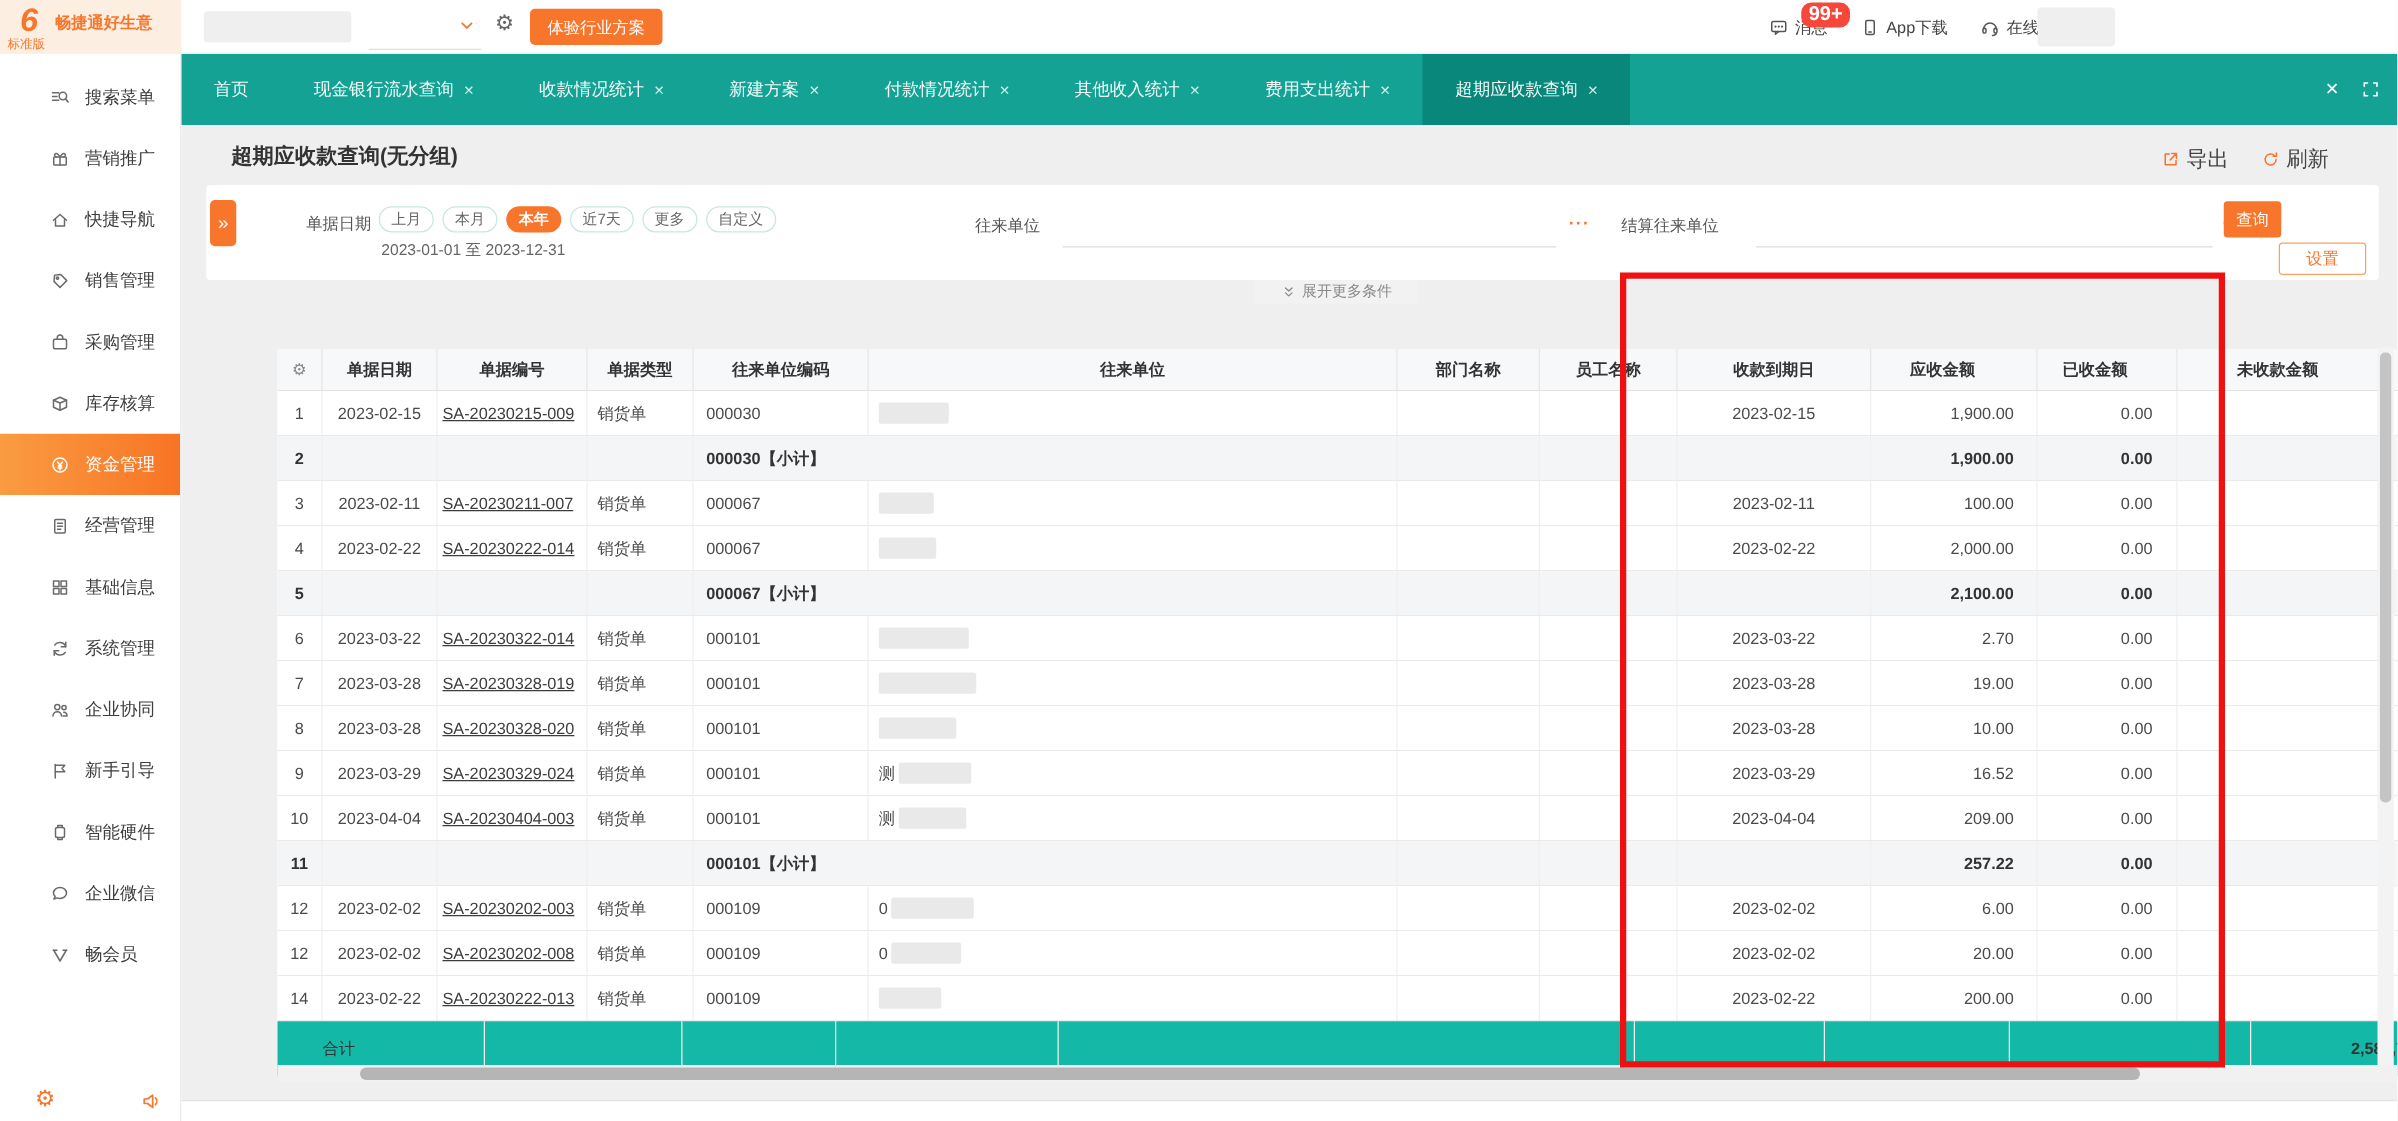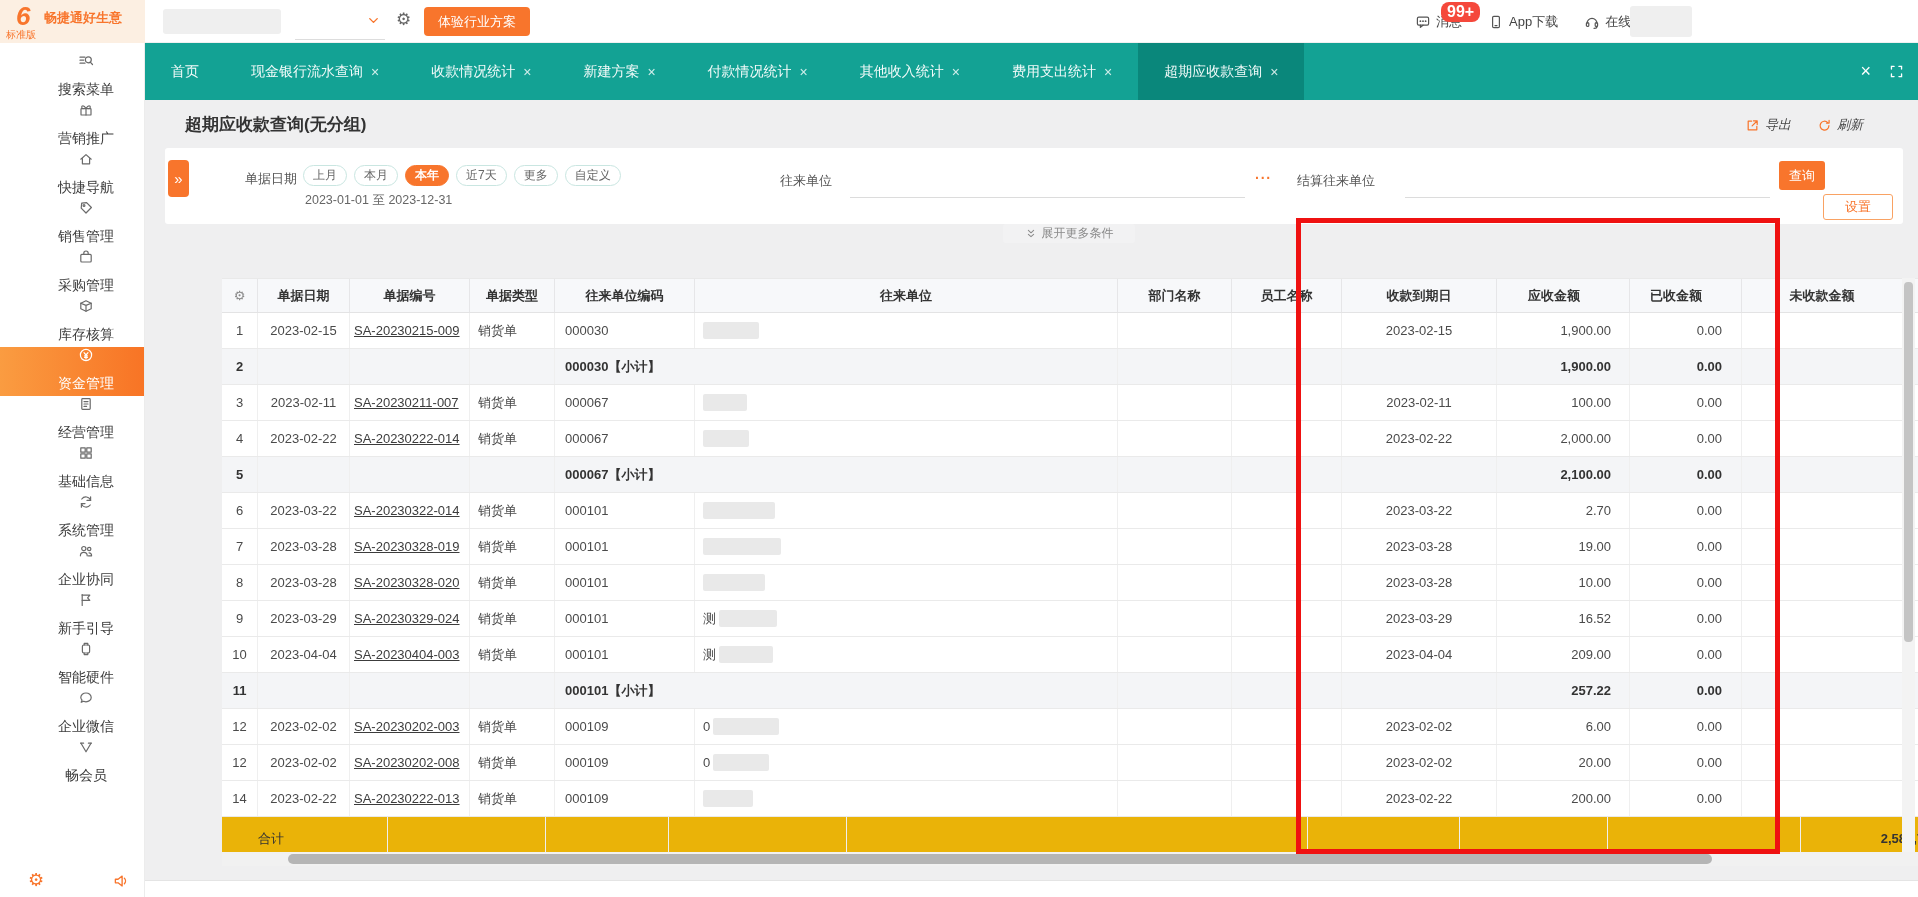--- a/index.html
+++ b/index.html
@@ -20,41 +20,41 @@
   .trial-btn { position:absolute; left:424px; top:7px; height:29px; padding:0 14px; background:#F8752C; color:#fff; font-size:13px; border:none; border-radius:4px; line-height:29px; cursor:pointer; }
   .top-right { position:absolute; left:1415px; top:0; height:43px; display:flex; align-items:center; gap:26px; font-size:13px; color:#444; }
   .top-item { display:flex; align-items:center; gap:5px; position:relative; cursor:pointer; }
   .top-item .ticon { color:#555; display:inline-flex; }
   .badge { position:absolute; left:26px; top:-11px; background:#F5483B; color:#fff; font-size:16px; font-weight:700; padding:1px 6px; border-radius:8px; }
   .user-redact { position:absolute; left:1630px; top:6px; width:62px; height:31px; background:#EFEFEF; border-radius:3px; }
 
   
   .sidebar { position:absolute; left:0; top:43px; width:145px; height:854px; background:#fff; border-right:1px solid #ECECEC; z-index:4; }
   .side-items { padding-top:10px; }
-  .side-item { height:49px; display:flex; align-items:center; padding-left:28px; gap:12px; font-size:14px; color:#3d3d3d; cursor:pointer;flex-direction:column; }
+  .side-item { height:49px; display:flex; align-items:center; padding-left:40px; gap:12px; font-size:14px; color:#3d3d3d; cursor:pointer; }
   .side-item .side-icon { display:inline-flex; color:#6a6a6a; }
   .side-item.active { background:linear-gradient(90deg,#FA9C41,#F87425); color:#fff;align-items:center; }
   .side-item.active .side-icon { color:#fff; }
   .side-bottom { position:absolute; bottom:2px; left:0; width:145px; height:26px; }
   .side-gear { position:absolute; left:28px; top:0; font-size:18px; color:#F8752C; cursor:pointer; }
   .side-collapse { position:absolute; left:112px; top:3px; color:#F8752C; cursor:pointer; display:inline-flex; }
 
   
   .tabbar { position:absolute; left:145px; top:43px; width:1773px; height:57px; background:#13A294; display:flex; align-items:stretch; z-index:3; }
   .tab { display:flex; align-items:center; padding:0 26px; color:#F3FBFA; font-size:14px; cursor:pointer; white-space:nowrap; gap:8px; }
   .tab.active { background:#0A877B; }
   .tab-close { font-size:14px; opacity:.85; cursor:pointer; }
   .tabbar-tools { position:absolute; right:14px; top:0; height:57px; display:flex; align-items:center; gap:18px; color:#fff; }
   .tabbar-close { font-size:18px; cursor:pointer; }
   .tabbar-full { display:inline-flex; cursor:pointer; }
 
   
   .main { position:absolute; left:145px; top:100px; width:1773px; height:797px; background:#EFEFF0; }
   .page-title { position:absolute; left:40px; top:13px; font-size:17px; font-weight:600; color:#333; }
-  .title-tools { position:absolute; right:55px; top:16px; display:flex; gap:26px; font-size:13px; color:#444;font-style:italic; }
+  .title-tools { position:absolute; right:55px; top:16px; display:flex; gap:26px; font-size:17px; color:#444; }
   .title-tool { display:flex; align-items:center; gap:5px; cursor:pointer; }
   .title-tool .ticon { color:#F8752C; display:inline-flex; }
 
   
   .filter-card { position:absolute; left:20px; top:48px; width:1738px; height:76px; background:#fff; border-radius:3px; }
   .expander { position:absolute; left:3px; top:12px; width:21px; height:37px; background:#F8752C; color:#fff; border-radius:4px; text-align:center; line-height:37px; font-size:15px; cursor:pointer; }
   .f-label { position:absolute; font-size:13px; color:#555; }
   .pills { position:absolute; left:138px; top:17px; display:flex; gap:7px; }
   .pill { height:21px; line-height:19px; padding:0 9px; border:1px solid #C9E6E1; border-radius:11px; font-size:12px; color:#666; background:#fff; cursor:pointer; }
   .pill.selected { background:#F8752C; border-color:#F8752C; color:#fff; font-weight:700; }
@@ -64,21 +64,21 @@
   .query-btn { position:absolute; left:1602px; top:13px; width:46px; height:29px; background:#F8752C; border:none; border-radius:3px; color:#fff; font-size:13px; cursor:pointer;margin-left:12px; }
   .settings-btn { position:absolute; left:1658px; top:46px; width:70px; height:26px; background:#fff; border:1px solid #F9A263; border-radius:3px; color:#F8752C; font-size:13px; cursor:pointer; }
   .expand-pill { position:absolute; left:858px; top:124px; width:132px; height:19px; background:#F2F2F3; border-radius:3px; display:flex; align-items:center; justify-content:center; gap:5px; font-size:12px; color:#8a8a8a; cursor:pointer;font-family:Liberation Serif, serif; }
 
   
   .tablewrap { position:absolute; left:77px; top:178px; width:1696px; background:#fff; border-top:1px solid #E9E9E9; }
   .trow { display:grid; grid-template-columns:36px 92px 120px 85px 140px 423px 114px 110px 155px 133px 112px 176px; border-bottom:1px solid #EAEAEA; background:#fff; }
   .trow.head { height:34px; background:#F7F8FA; border-bottom:1px solid #E3E3E4; }
   .trow.body { height:36px; }
   .trow.sub { background:#F4F5F7; }
-  .trow.totalrow { height:44px; background:#eab308; border-bottom:1px solid #F0E2C4;gap:38px; }
+  .trow.totalrow { height:44px; background:#14b8a6; border-bottom:1px solid #F0E2C4;gap:38px; }
   .tcell { display:flex; align-items:center; font-size:13px; color:#4a4a4a; border-right:1px solid #EFEFEF; overflow:hidden; white-space:nowrap; }
   .trow > .tcell:last-child { border-right:none; }
   .head .tcell { font-weight:700; color:#333; justify-content:center; border-right:1px solid #E6E6E8; }
   .c-center { justify-content:center; }
   .c-right { justify-content:flex-end; }
   .pl4{ padding-left:4px;} .pl8{ padding-left:8px;} .pl10{ padding-left:10px;}
   .pr16{ padding-right:16px;} .pr18{ padding-right:18px;} .pr19{ padding-right:19px;}
   .bold { font-weight:700; color:#333; }
   .doclink { color:#3c3c3c; text-decoration:underline; cursor:pointer; }
   .redact { display:inline-block; height:17px; background:#E9E9E9; border-radius:2px; }

